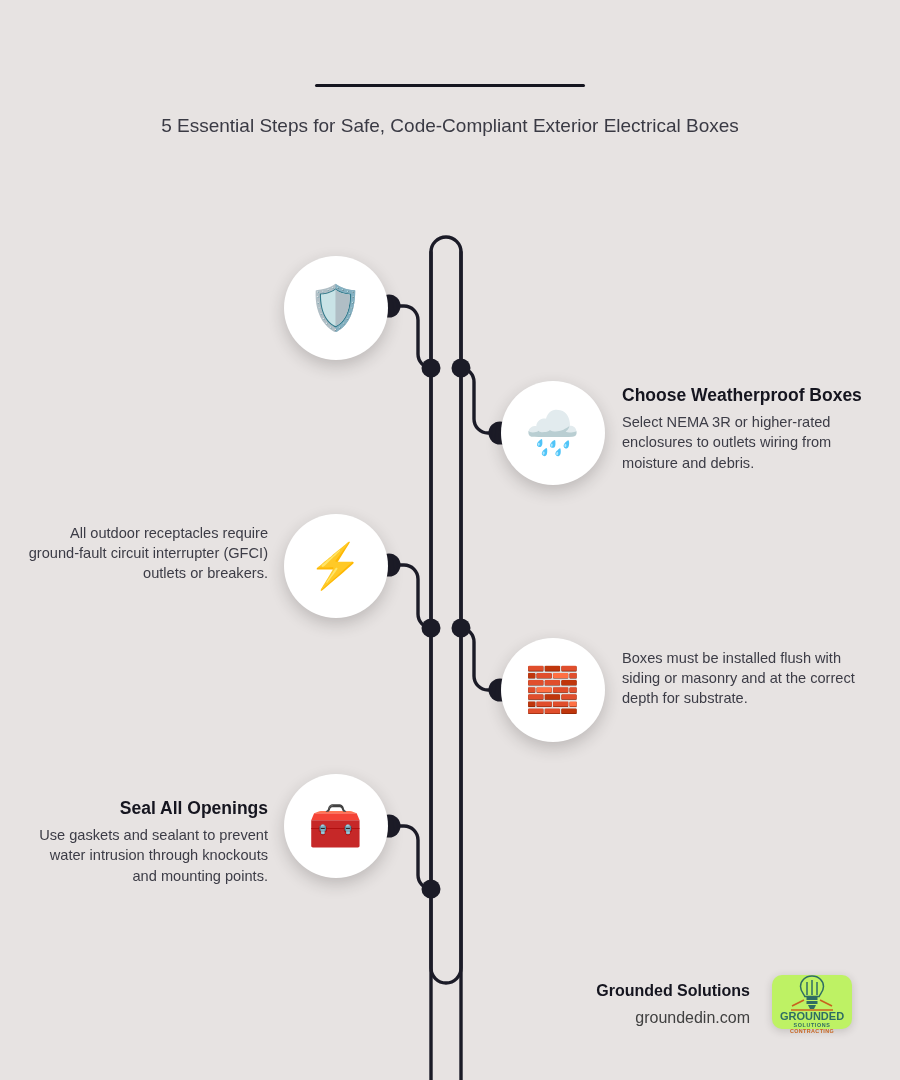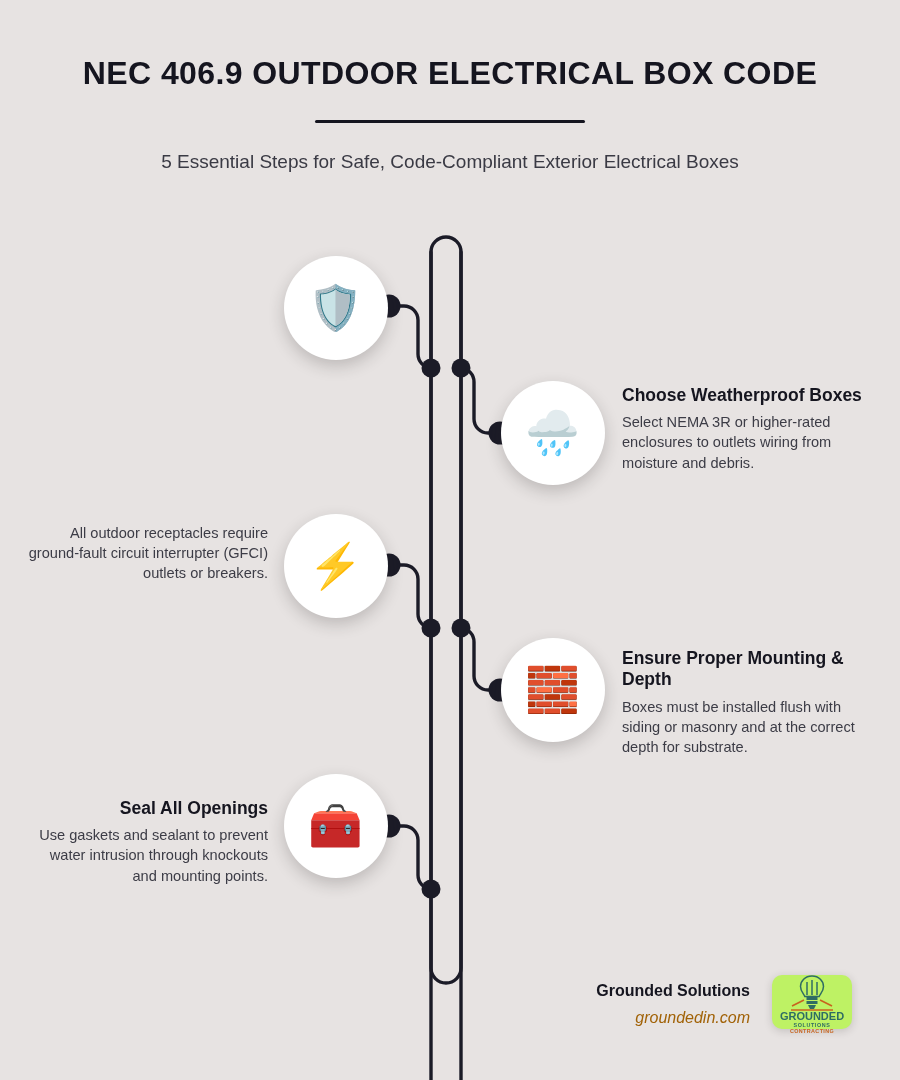--- a/index.html
+++ b/index.html
@@ -126,43 +126,41 @@
   .footer-text { text-align: right; }
   .brand-name {
     font-size: 16px;
     font-weight: bold;
     color: #15151f;
     line-height: 1.4;
   }
   .brand-url {
     font-size: 16px;
     font-weight: 400;
-    color: #a16207;
+    color: #404040;
     line-height: 1.4;
     margin-top: 4px;
-    font-style: italic;
   }
   .logo-card {
     width: 80px;
     height: 54px;
     background: #bef264;
     border-radius: 10px;
     box-shadow: 0 2px 8px rgba(40,35,35,0.18);
     display: flex;
     align-items: center;
     justify-content: center;
   }
 </style>
 </head>
 <body>
 
 <div id="page">
 
   <div class="header">
-    <h1 class="title">NEC 406.9 OUTDOOR ELECTRICAL BOX CODE</h1>
     <div class="divider"></div>
     <div class="subtitle">5 Essential Steps for Safe, Code-Compliant Exterior Electrical Boxes</div>
   </div>
 
   <svg class="flow-svg" viewBox="0 0 900 1080">
     <g fill="none" stroke="#1b1b27" stroke-width="3.4" stroke-linecap="round">
 
       <path d="M 431 1080 L 431 252 A 15 15 0 0 1 461 252 L 461 1080"></path>
 
       <path d="M 431 252 L 431 968 A 15 15 0 0 0 461 968 L 461 252"></path>
@@ -210,21 +208,20 @@
     <div class="step-desc">All outdoor receptacles require ground-fault circuit interrupter (GFCI) outlets or breakers.</div>
   </div>
   <div class="icon-bubble" style="left:284px; top:514px;">
     <span class="icon-glyph">⚡</span>
   </div>
 
   <div class="icon-bubble" style="left:501px; top:638px;">
     <span class="icon-glyph">🧱</span>
   </div>
   <div class="step-text right" style="left:622px; top:648px;">
-    <div class="step-heading">Ensure Proper Mounting &amp; Depth</div>
     <div class="step-desc">Boxes must be installed flush with siding or masonry and at the correct depth for substrate.</div>
   </div>
 
   <div class="step-text left" style="left:22px; top:798px;">
     <div class="step-heading">Seal All Openings</div>
     <div class="step-desc">Use gaskets and sealant to prevent water intrusion through knockouts and mounting points.</div>
   </div>
   <div class="icon-bubble" style="left:284px; top:774px;">
     <span class="icon-glyph">🧰</span>
   </div>

